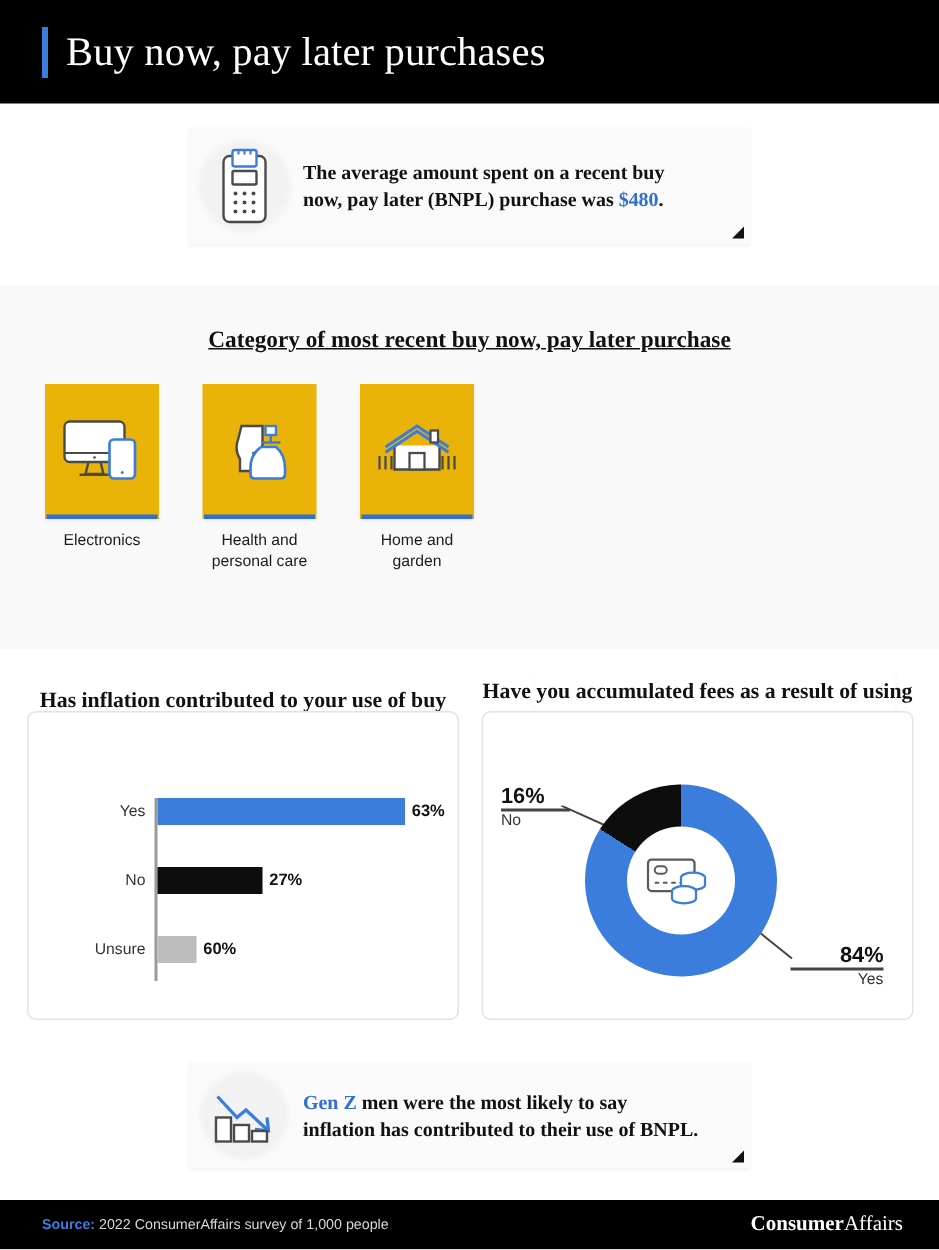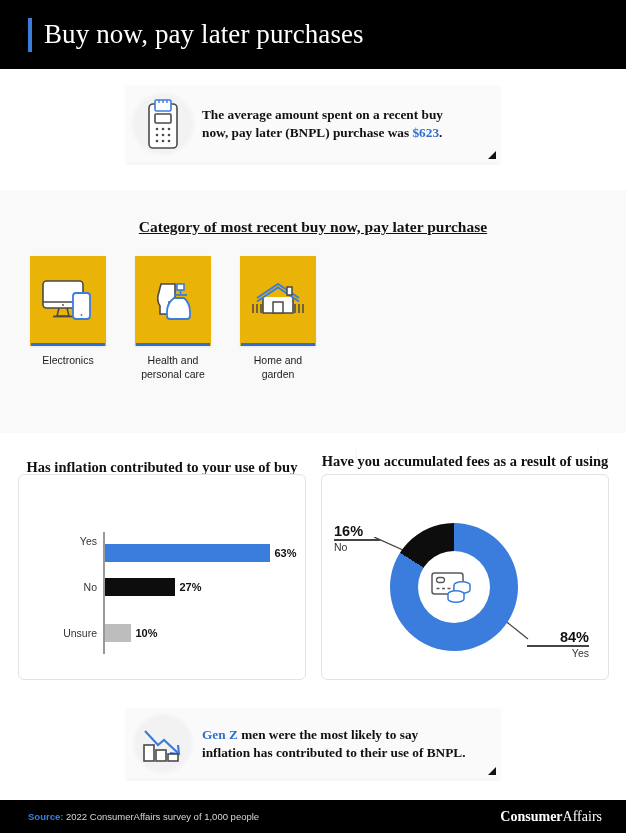--- a/index.html
+++ b/index.html
@@ -328,21 +328,21 @@
             <circle cx="26" cy="31" r="1.3"></circle>
           <circle cx="14" cy="37" r="1.3"></circle>
             <circle cx="20" cy="37" r="1.3"></circle>
             <circle cx="26" cy="37" r="1.3"></circle>
           <circle cx="14" cy="43" r="1.3"></circle>
             <circle cx="20" cy="43" r="1.3"></circle>
             <circle cx="26" cy="43" r="1.3"></circle>
         </g>
       </svg>
     </div>
-    <div class="callout-text"><span>The average amount spent on a recent buy now, pay later (BNPL) purchase was </span><span class="blue">$623</span><span>.</span></div>
+    <div class="callout-text"><span>The average amount spent on a recent buy now, pay later (BNPL) purchase was </span><span class="blue">$480</span><span>.</span></div>
     <div class="fold"></div>
   </div>
 
   <div class="band">
     <div class="band-title">Category of most recent  buy now, pay later purchase</div>
 
     <div class="cat-card" id="cat-0">
       <div class="cat-icon-wrap">
         <svg width="58" height="46" viewBox="0 0 58 46">
           <rect x="4" y="4" width="40" height="27" rx="3.5" fill="#ffffff" stroke="#4a4a4a" stroke-width="1.6"></rect>
@@ -399,35 +399,35 @@
       <div class="fold"></div>
     </div>
   </div>
 
   <div class="chart-title" id="bar-title">Has inflation contributed to your use of buy now, pay later options?</div>
   <div class="chart-card" id="chart-bar">
     <div class="bar-plot">
       <div class="bar-axis"></div>
 
       <div class="bar-cat" style="left:-68px; top:0px;">Yes</div>
-      <div class="bar-row" style="top:12px;">
+      <div class="bar-row" style="top:0px;">
         <div class="bar-fill" style="width:165px; background:#3b7ddd;"></div>
         <div class="bar-value">63%</div>
       </div>
 
       <div class="bar-cat" style="left:-68px; top:46px;">No</div>
       <div class="bar-row" style="top:46px;">
         <div class="bar-fill" style="width:70px; background:#0d0d0d;"></div>
         <div class="bar-value">27%</div>
       </div>
 
       <div class="bar-cat" style="left:-68px; top:92px;">Unsure</div>
       <div class="bar-row" style="top:92px;">
         <div class="bar-fill" style="width:26px; background:#bdbdbd;"></div>
-        <div class="bar-value">10%</div>
+        <div class="bar-value">60%</div>
       </div>
     </div>
   </div>
 
   <div class="chart-title" id="donut-title">Have you accumulated fees as a result of using buy now, pay later options?</div>
   <div class="chart-card" id="chart-donut">
 
     <svg class="leader" style="left:52px; top:62px;" width="44" height="22">
       <line x1="0" y1="0" x2="40" y2="18" stroke="#444444" stroke-width="1.3"></line>
     </svg>

